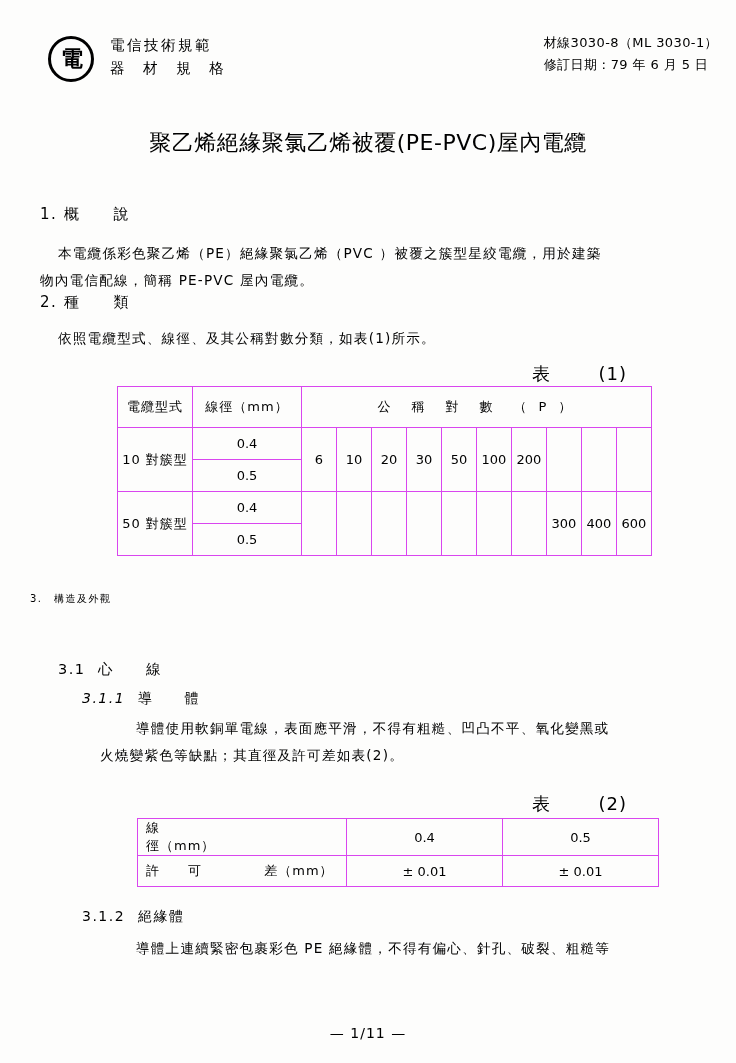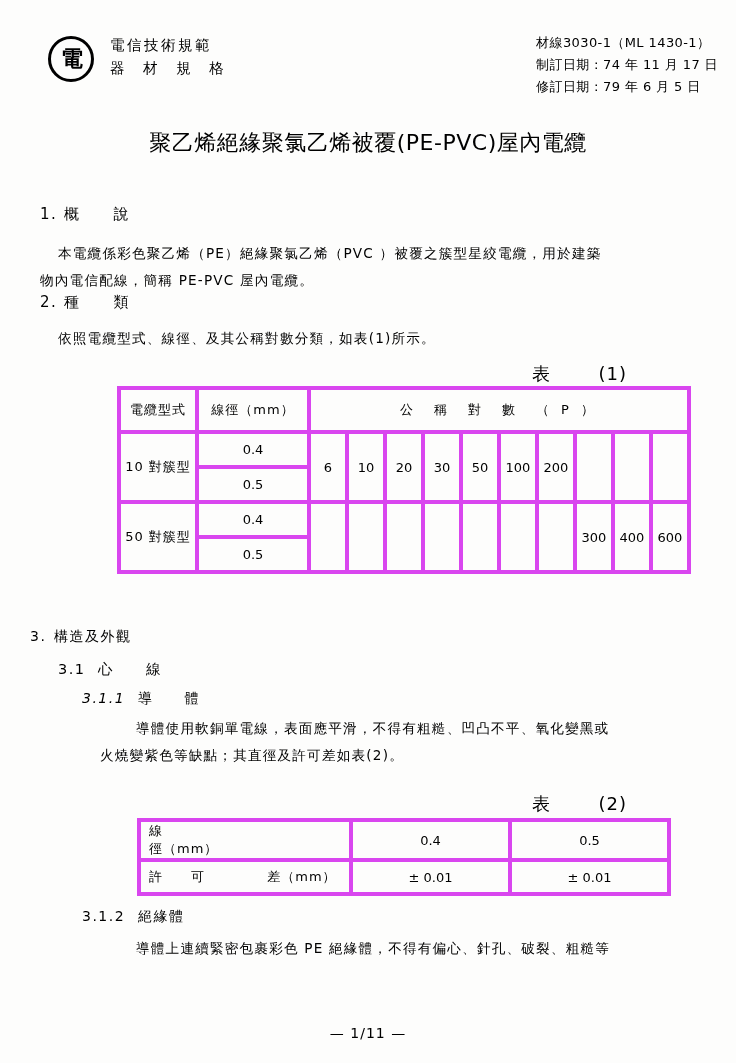--- a/index.html
+++ b/index.html
@@ -116,21 +116,21 @@
     text-align: right;
     font-size: 18px;
     letter-spacing: 1px;
   }
   table.spec {
     border-collapse: collapse;
     font-size: 13px;
     font-family: "DejaVu Sans", sans-serif;
   }
   table.spec td, table.spec th {
-    border: 4px solid #d946ef;
+    border: 1px solid #d946ef;
     text-align: center;
     font-weight: normal;
     padding: 0;
   }
 
   
   #table1 { position: absolute; left: 117px; top: 386px; }
   #table1 td.type-cell { width: 74px; height: 62px; letter-spacing: 1px; font-size: 13px; }
   #table1 td.head-cell { height: 40px; letter-spacing: 1px; }
   #table1 td.gauge-cell { width: 108px; height: 31px; margin-left: 19px; }
@@ -174,22 +174,21 @@
         <span>電</span>
       </div>
     </div>
 
     <div class="org-name">
       <div class="line1">電信技術規範</div>
       <div class="line2">器 材 規 格</div>
     </div>
 
     <div class="doc-meta">
-      <div>材線3030-1（ML 1430-1）</div>
-      <div>制訂日期：74 年 11 月 17 日</div>
+      <div>材線3030-8（ML 3030-1）</div>
       <div>修訂日期：79 年 6 月 5 日</div>
     </div>
   </div>
 
   <div class="doc-title">聚乙烯絕緣聚氯乙烯被覆(PE-PVC)屋內電纜</div>
 
   <div class="sec sec-head" style="left:40px; top:205px;">
     <span class="num">1.</span><span>概　　說</span>
   </div>
   <div class="sec para" style="left:58px; top:240px; width:660px;">
@@ -249,21 +248,21 @@
         <td class="num-cell" rowspan="2">300</td>
         <td class="num-cell" rowspan="2">400</td>
         <td class="num-cell" rowspan="2">600</td>
       </tr>
       <tr>
         <td class="gauge-cell">0.5</td>
       </tr>
     </tbody>
   </table>
 
-  <div class="sec sec-head" style="left:30px; top:628px; font-size:14px;">
+  <div class="sec sec-head" style="left:30px; top:592px; font-size:10px;">
     <span class="num">3.</span><span>構造及外觀</span>
   </div>
 
   <div class="sec sec-head" style="left:58px; top:660px; font-size:14.5px;">
     <span style="display:inline-block;width:40px;">3.1</span><span>心　　線</span>
   </div>
 
   <div class="sec sec-head" style="left:82px; top:690px; font-size:14px;">
     <span style="display:inline-block;width:56px;font-style:italic;">3.1.1</span><span>導　　體</span>
   </div>

